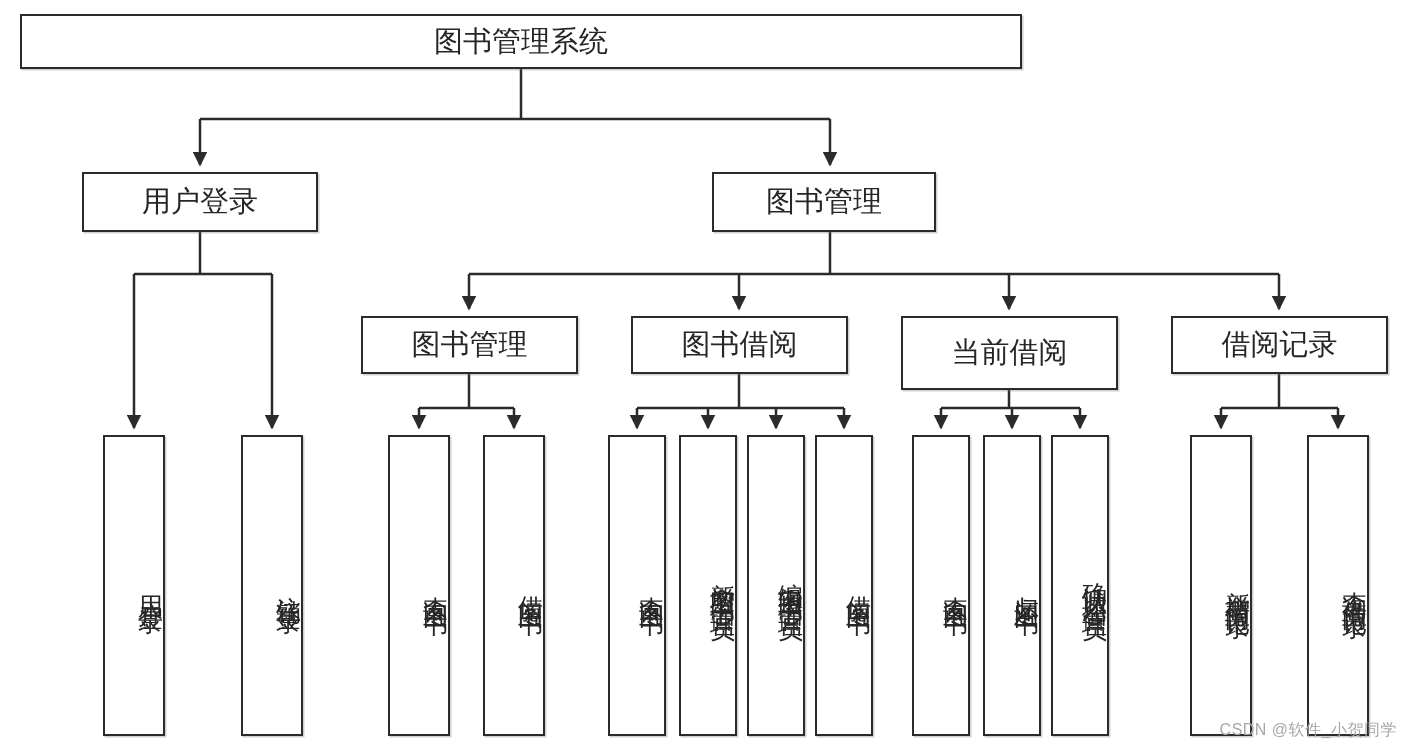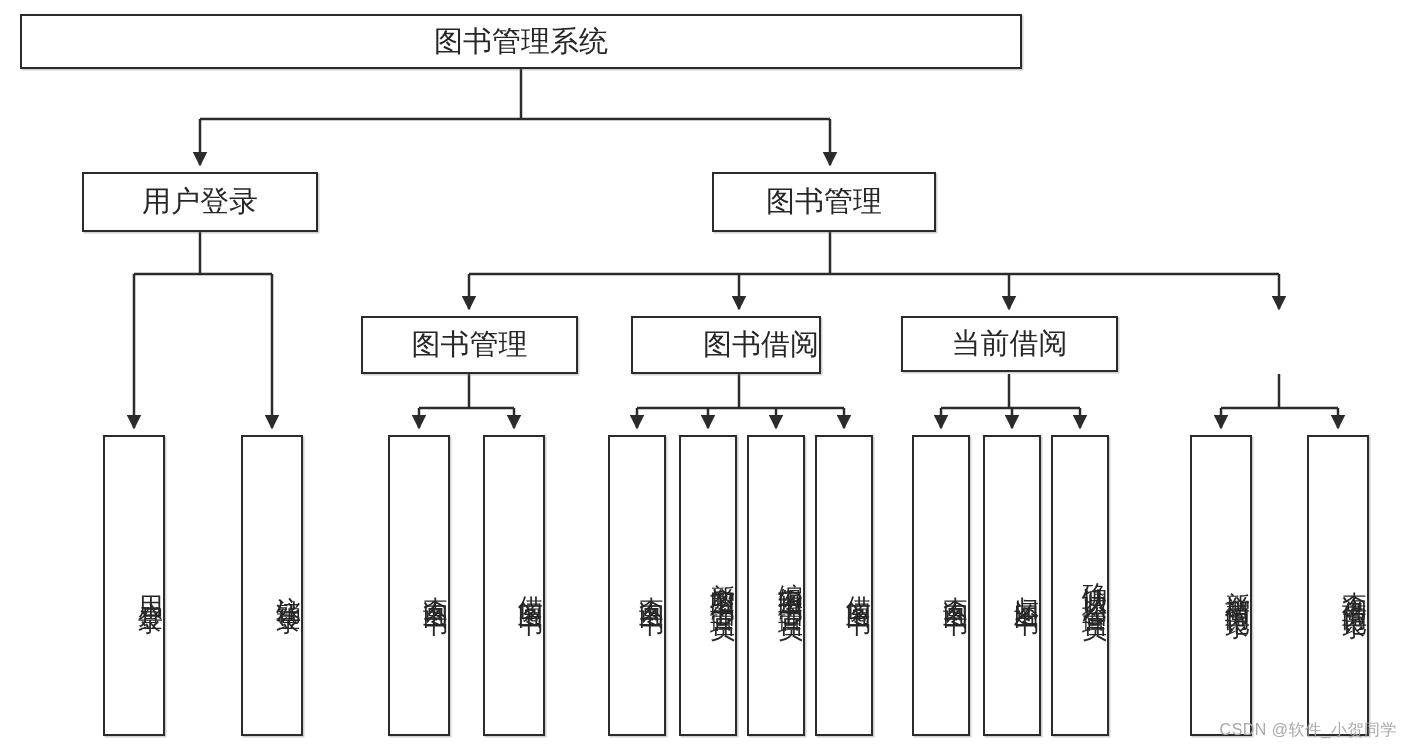--- a/index.html
+++ b/index.html
@@ -133,25 +133,28 @@
   <div class="node horiz" id="node-l2-0" style="left: 82px; top: 172px; width: 236px; height: 60px;">
     <span class="node-label">用户登录</span>
   </div>
   <div class="node horiz" id="node-l2-1" style="left: 712px; top: 172px; width: 224px; height: 60px;">
     <span class="node-label">图书管理</span>
   </div>
 
   <div class="node horiz" id="node-l3-0" style="left: 361px; top: 316px; width: 217px; height: 58px;">
     <span class="node-label">图书管理</span>
   </div>
-  <div class="node horiz" id="node-l3-1" style="left: 631px; top: 316px; width: 190px; height: 58px; justify-content: flex-end;">
+  <div class="node horiz" id="node-l3-1" style="left: 631px; top: 316px; width: 217px; height: 58px;">
     <span class="node-label">图书借阅</span>
   </div>
-  <div class="node horiz" id="node-l3-2" style="left: 901px; top: 316px; width: 217px; height: 56px; align-items: center;">
+  <div class="node horiz" id="node-l3-2" style="left: 901px; top: 316px; width: 217px; height: 74px; align-items: center;">
     <span class="node-label">当前借阅</span>
+  </div>
+  <div class="node horiz" id="node-l3-3" style="left: 1171px; top: 316px; width: 217px; height: 58px;">
+    <span class="node-label">借阅记录</span>
   </div>
 
   <div class="node vert" id="node-leaf-0" style="left: 103px; top: 435px; width: 62px; height: 301px;">
     <span class="node-label" style="margin-top: 138.5px;">用户登录</span>
   </div>
   <div class="node vert" id="node-leaf-1" style="left: 241px; top: 435px; width: 62px; height: 301px;">
     <span class="node-label" style="margin-top: 138.5px;">注销登录</span>
   </div>
   <div class="node vert" id="node-leaf-2" style="left: 388px; top: 435px; width: 62px; height: 301px;">
     <span class="node-label" style="margin-top: 138.5px;">查询图书</span>

